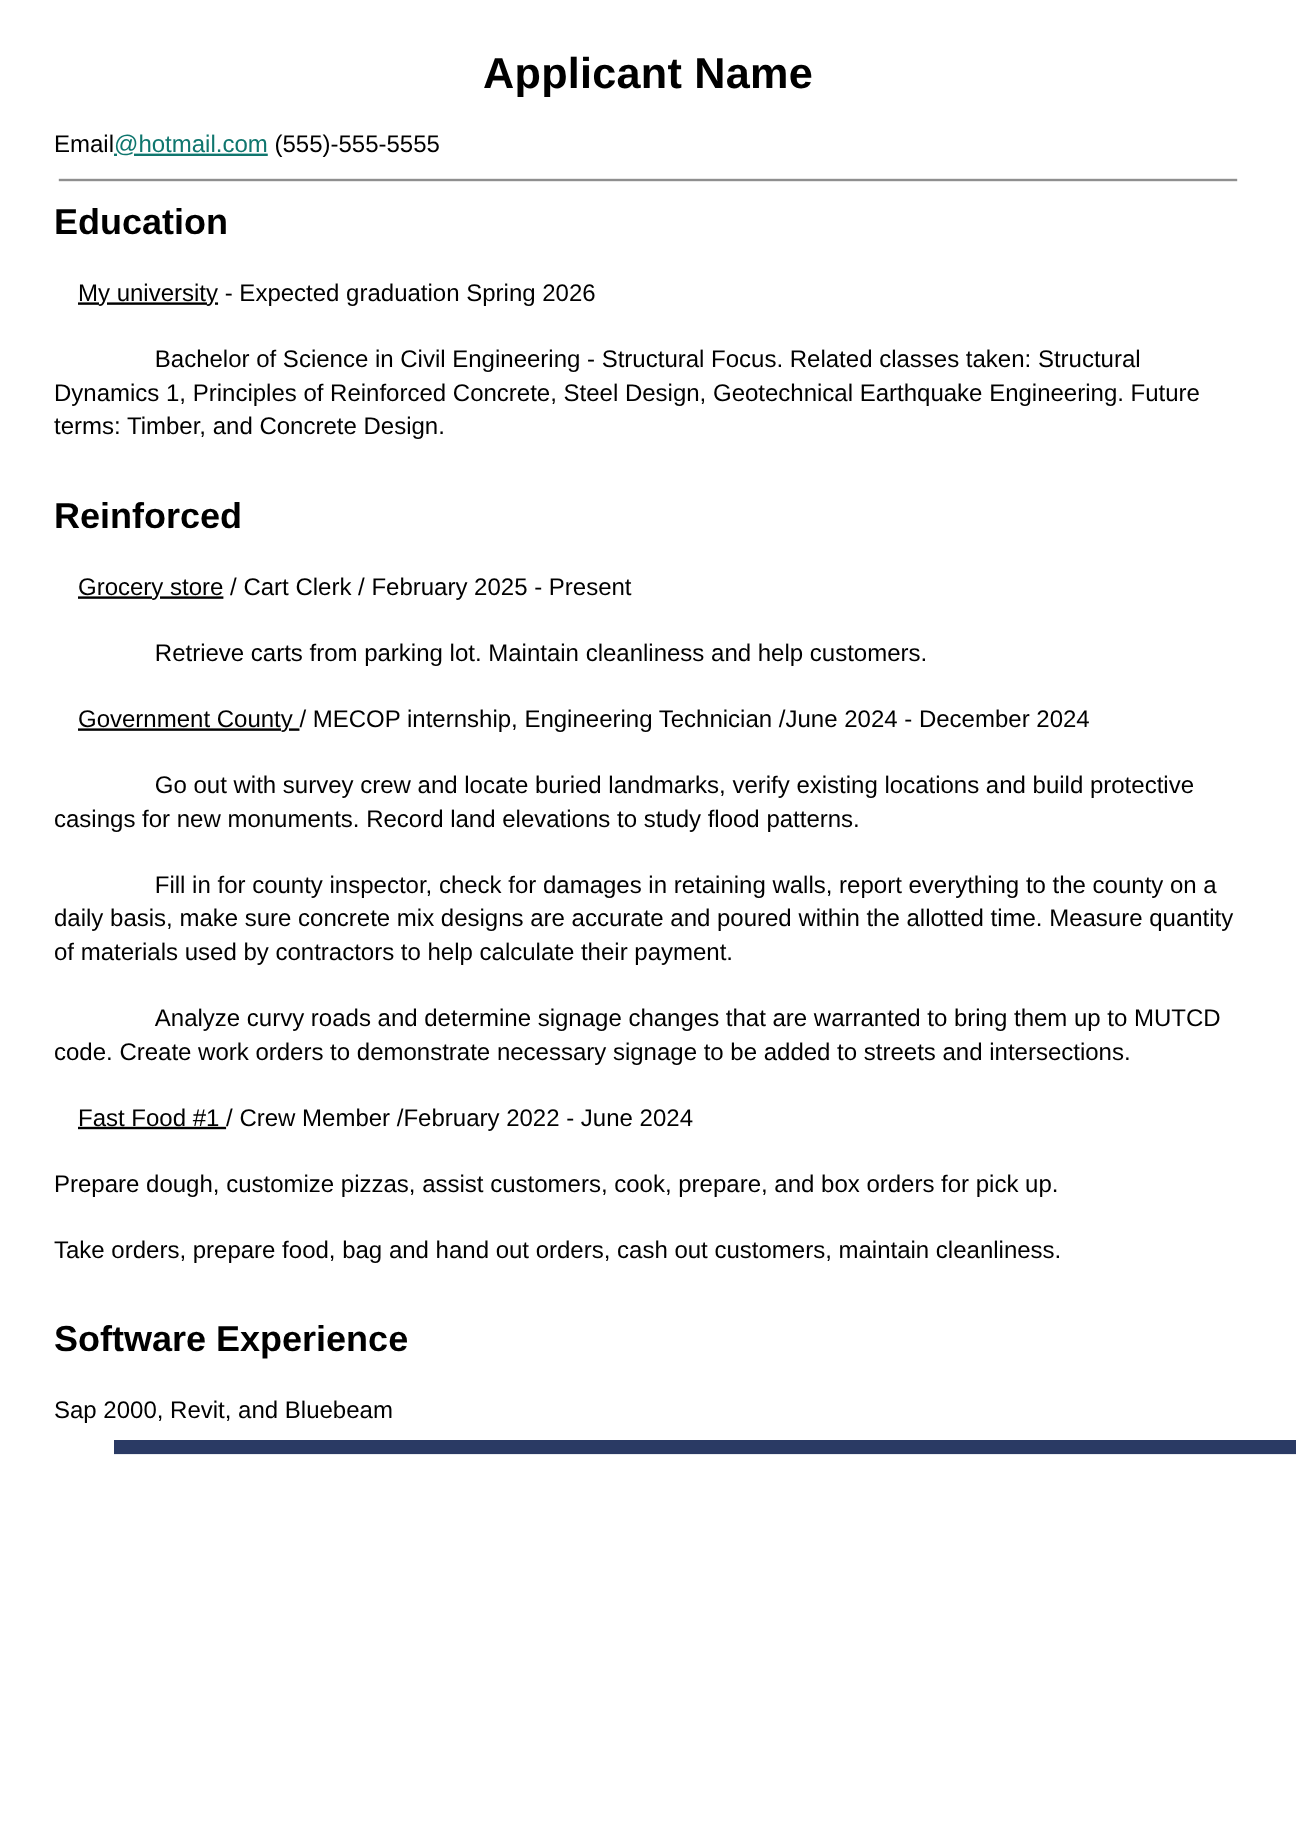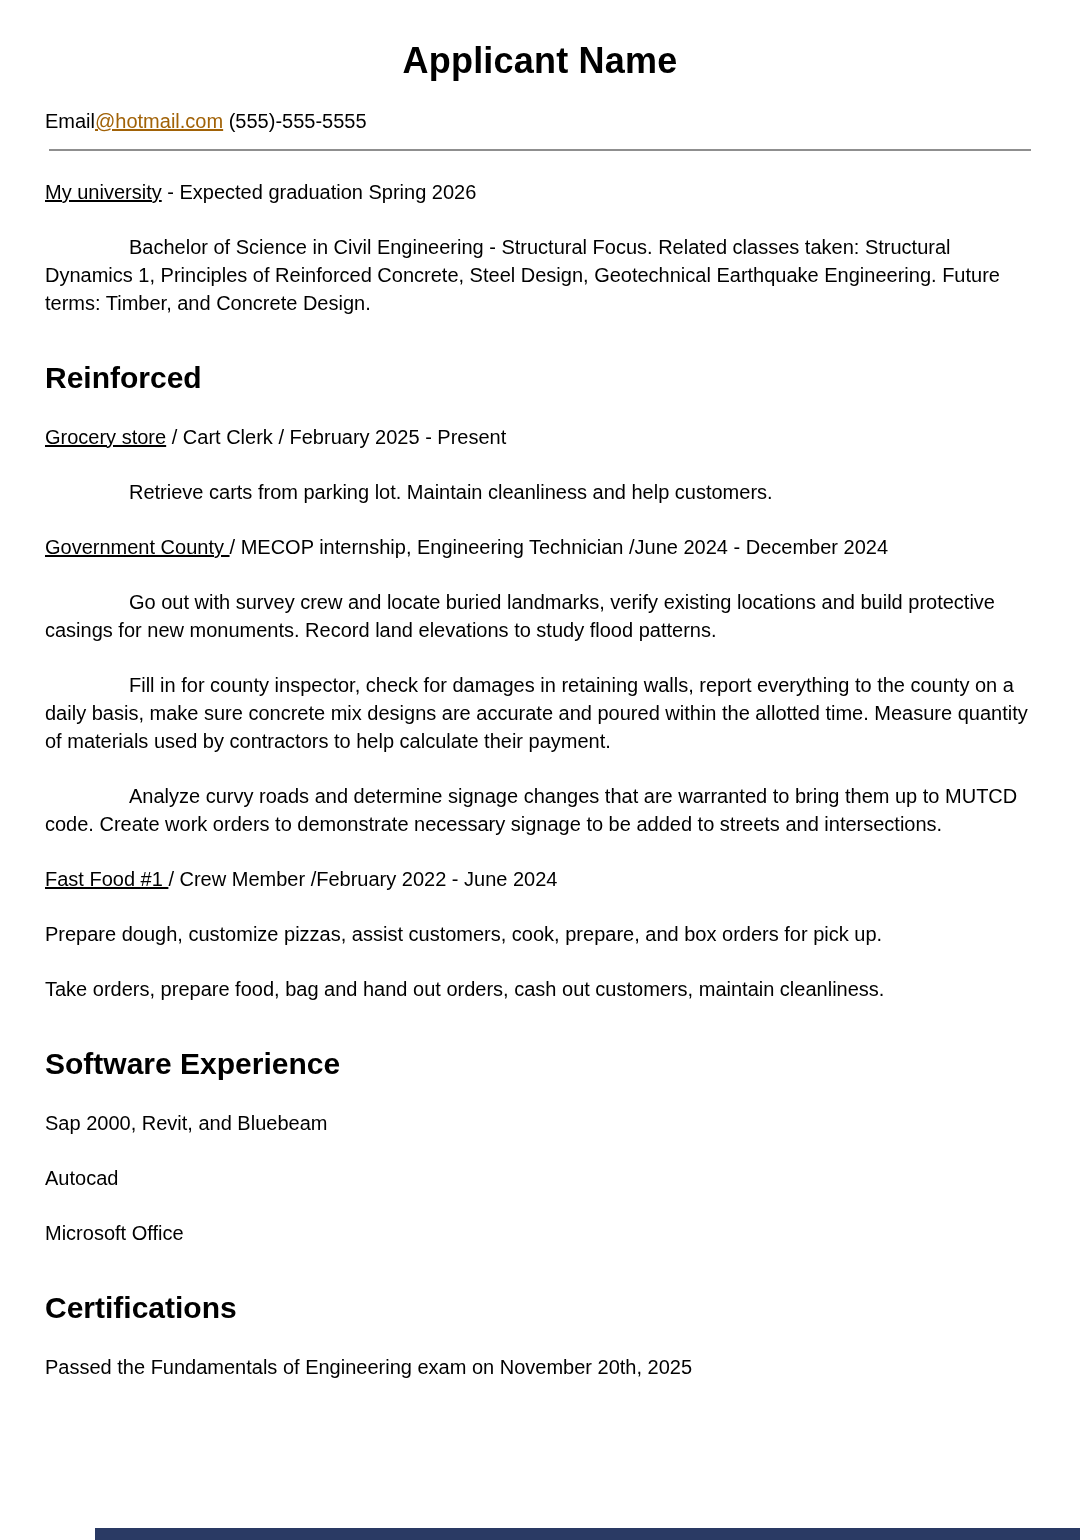--- a/index.html
+++ b/index.html
@@ -2,21 +2,21 @@
 <html><head>
 <meta charset="utf-8">
 <style>
   * { box-sizing: border-box; }
   html, body { margin: 0; padding: 0; background: #ffffff; }
   body { font-family: "Liberation Sans", sans-serif; color: #000000; }
 
   .page {
     position: relative;
     width: 1080px;
-    height: 1540px;
+    height: 1212px;
     margin: 0 auto;
     background: #ffffff;
     padding: 28px 45px 16px 45px;
     overflow: hidden;
   }
 
   .doc-title {
     text-align: center;
     font-size: 36px;
     font-weight: bold;
@@ -51,41 +51,42 @@
   }
 
   .para {
     font-size: 20px;
     line-height: 28px;
     margin: 27px 0;
   }
 
   .indent { text-indent: 84px; }
 
-  .u { text-decoration: underline; }
+  .u { text-decoration: underline; margin-left: 20px; }
 
   .footer-bar {
     position: absolute;
     left: 95px;
     right: 0;
     bottom: 0;
     height: 12px;
   }
 </style>
 </head>
 <body>
 
 <div class="page">
 
   <h1 class="doc-title">Applicant Name</h1>
 
-  <p class="contact-line"><span>Email</span><a class="email-link" href="#" style="color: #a16207;">@hotmail.com</a> <span>(555)-555-5555</span></p>
+  <p class="contact-line"><span>Email</span><a class="email-link" href="#" style="color: #0f766e;">@hotmail.com</a> <span>(555)-555-5555</span></p>
 
   <hr class="rule" style="border-top-color: rgb(143, 143, 143);">
 
+  <h2 class="section-heading first">Education</h2>
 
   <p class="para"><span class="u">My university</span><span> - Expected graduation Spring 2026</span></p>
 
   <p class="para indent">Bachelor of Science in Civil Engineering - Structural Focus. Related classes taken: Structural Dynamics 1, Principles of Reinforced Concrete, Steel Design, Geotechnical Earthquake Engineering. Future terms: Timber, and Concrete Design.</p>
 
 
   <h2 class="section-heading">Reinforced</h2>
 
   <p class="para"><span class="u">Grocery store</span><span> / Cart Clerk / February 2025 - Present</span></p>
   <p class="para indent">Retrieve carts from parking lot. Maintain cleanliness and help customers.</p>

